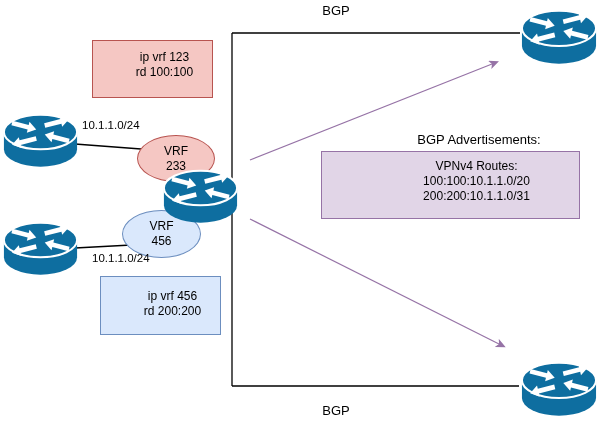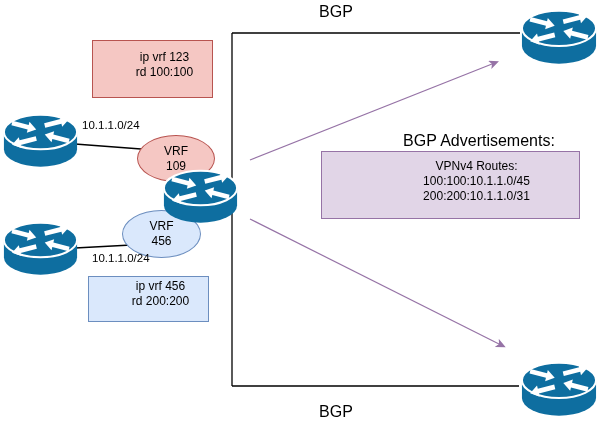--- a/index.html
+++ b/index.html
@@ -19,21 +19,21 @@
     align-items:center;justify-content:center;
     font-size:12px;line-height:15px;text-align:left;
   }
   .config-box{
     position:absolute;z-index:2;border:1px solid #888;
     box-sizing:border-box;text-align:center;
     font-size:12px;line-height:15px;
   }
   .config-box .line{display:block;margin-left:24px;}
   .router{position:absolute;z-index:3;}
-  .free-label{position:absolute;z-index:4;font-size:16px;white-space:nowrap;}
+  .free-label{position:absolute;z-index:4;font-size:13px;white-space:nowrap;}
   .centered{text-align:center;}
 </style>
 </head>
 <body>
 
 <svg width="0" height="0" style="position:absolute" aria-hidden="true">
   <defs>
     <symbol id="router-icon" viewBox="0 0 120 84" preserveAspectRatio="none">
       <path d="M3,30 V56 A57,26 0 0 0 117,56 V30" fill="var(--color-router-fill,#0e6ea0)"></path>
       <ellipse cx="60" cy="30" rx="57" ry="26" fill="var(--color-router-fill,#0e6ea0)" stroke="#ffffff" stroke-width="3"></ellipse>
@@ -60,38 +60,38 @@
     <line class="black-line" x1="232" y1="33" x2="232" y2="386"></line>
     <line class="black-line" x1="232" y1="386" x2="519" y2="386"></line>
     <line class="black-line" x1="75" y1="144" x2="141" y2="149"></line>
     <line class="black-line" x1="75" y1="248" x2="150" y2="244"></line>
     <line class="advert-arrow" x1="250" y1="160" x2="492" y2="64" marker-end="url(#arrowhead)"></line>
     <line class="advert-arrow" x1="250" y1="219" x2="499" y2="344" marker-end="url(#arrowhead)"></line>
   </svg>
 
   <div class="node-ellipse" style="left: 137px; top: 135px; width: 76px; height: 45px; background-color: rgb(245, 199, 195); border-color: rgb(184, 84, 80);">
     <span>VRF</span>
-    <span>109</span>
+    <span>233</span>
   </div>
   <div class="node-ellipse" style="left: 122px; top: 210px; width: 77px; height: 46px; background-color: rgb(218, 232, 252); border-color: rgb(108, 142, 191);">
     <span>VRF</span>
     <span>456</span>
   </div>
 
   <div class="config-box" style="left: 92px; top: 40px; width: 121px; height: 58px; padding-top: 9px; background-color: rgb(245, 199, 195); border-color: rgb(184, 84, 80);">
     <span class="line">ip vrf 123</span>
     <span class="line">rd 100:100</span>
   </div>
-  <div class="config-box" style="left: 88px; top: 276px; width: 121px; height: 46px; padding-top: 2px; background-color: rgb(218, 232, 252); border-color: rgb(108, 142, 191);">
+  <div class="config-box" style="left: 100px; top: 276px; width: 121px; height: 59px; padding-top: 12px; background-color: rgb(218, 232, 252); border-color: rgb(108, 142, 191);">
     <span class="line">ip vrf 456</span>
     <span class="line">rd 200:200</span>
   </div>
   <div class="config-box" style="left: 321px; top: 151px; width: 259px; height: 68px; padding-top: 7px; background-color: rgb(225, 213, 231); border-color: rgb(150, 115, 166); padding-left: 28px;">
     <span class="line">VPNv4 Routes:</span>
-    <span class="line">100:100:10.1.1.0/45</span>
+    <span class="line">100:100:10.1.1.0/20</span>
     <span class="line">200:200:10.1.1.0/31</span>
   </div>
 
   <svg class="router" style="left:2px;top:112px;" width="77" height="56">
       <use href="#router-icon" width="77" height="56"></use>
     </svg>
   <svg class="router" style="left:2px;top:220px;" width="77" height="56">
       <use href="#router-icon" width="77" height="56"></use>
     </svg>
   <svg class="router" style="left:162px;top:168px;" width="77" height="56">

